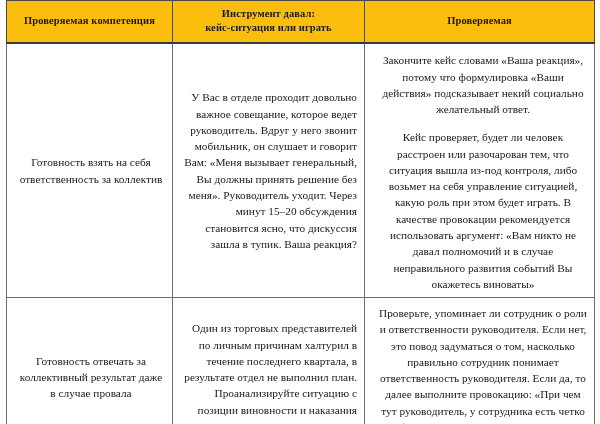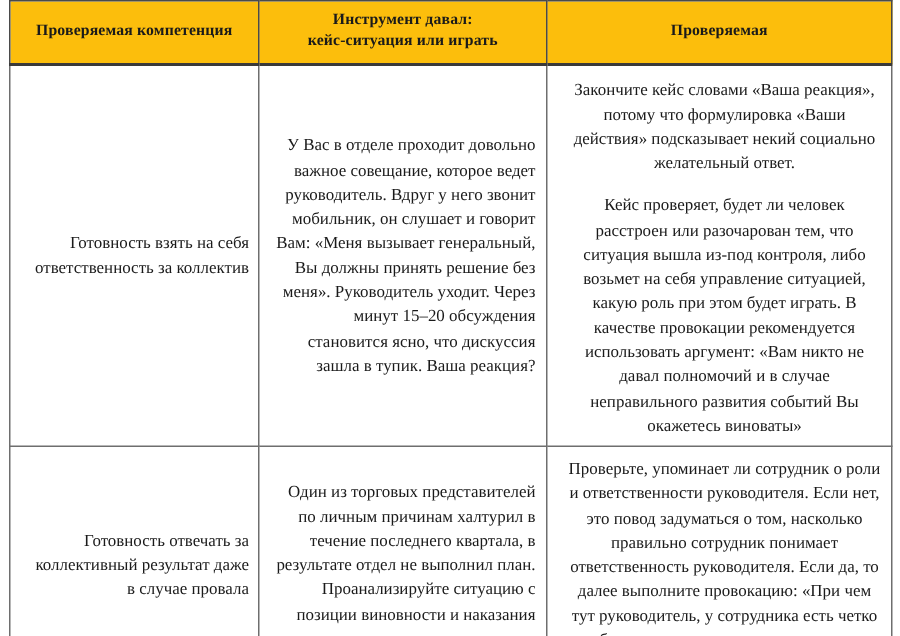--- a/index.html
+++ b/index.html
@@ -46,21 +46,21 @@
   }
   tbody td {
     border: 1px solid #6e6e6e;
     vertical-align: middle;
     font-size: 11.3px;
     line-height: 1.44;
     padding: 5px 8px 5px 9px;
     background: #ffffff;
   }
   td.col-competency {
-    text-align: right;
+    text-align: center;
     padding-left: 9px;
     padding-right: 6px;
   }
   td.col-case {
     text-align: right;
     padding-left: 11px;
     padding-right: 7px;
   }
   td.col-comment {
     text-align: center;

